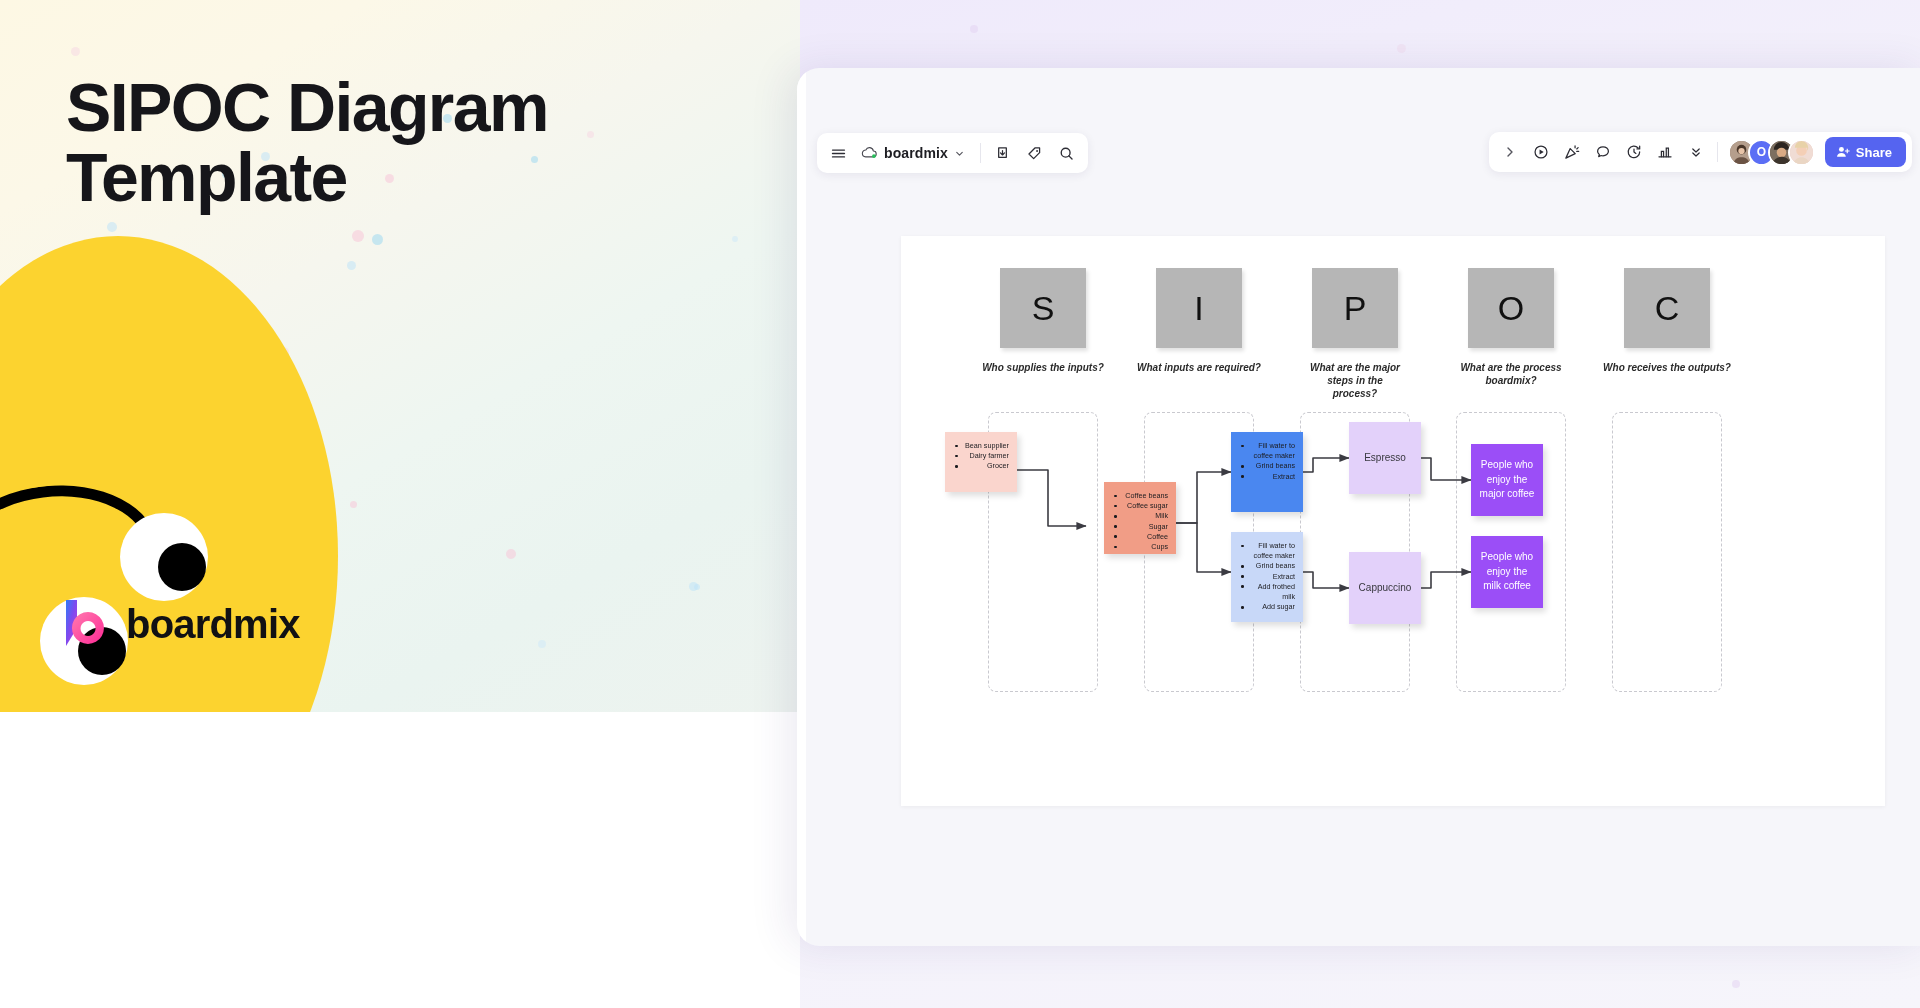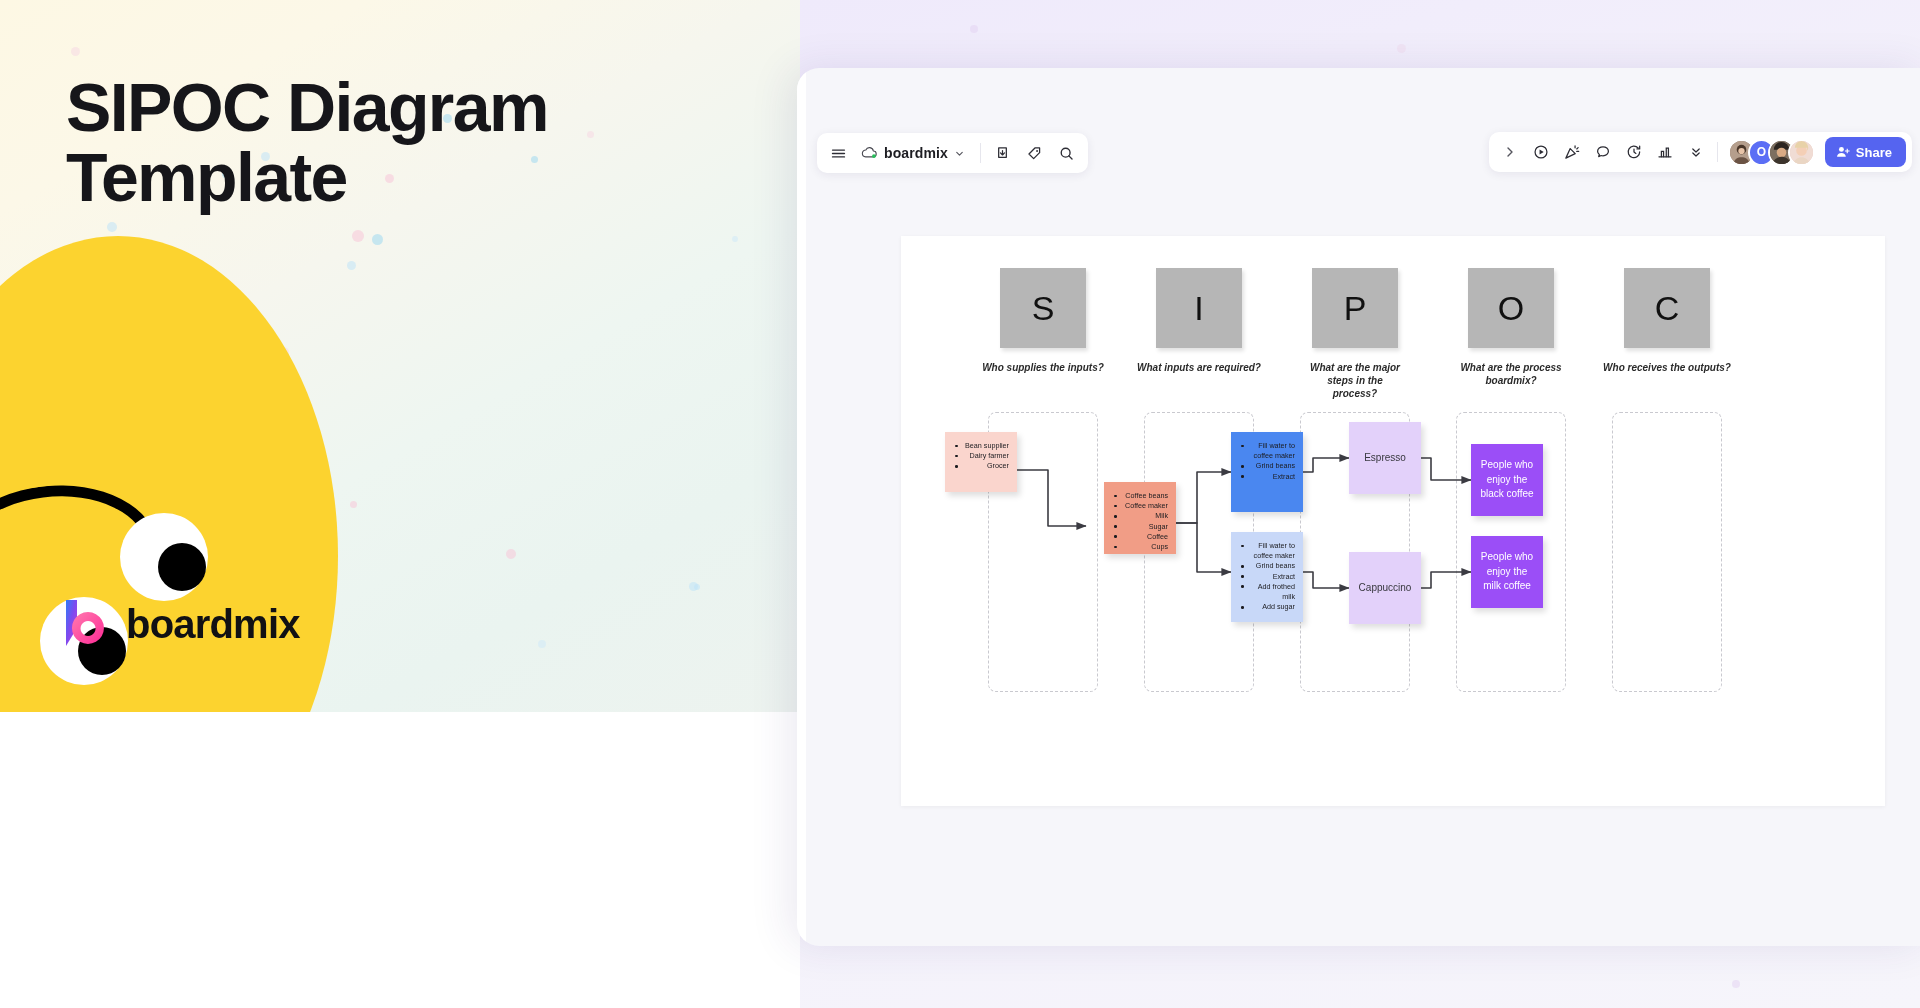--- a/index.html
+++ b/index.html
@@ -498,21 +498,21 @@
         <ul id="note-suppliers-list">
             <li>Bean supplier</li>
             <li>Dairy farmer</li>
             <li>Grocer</li>
           </ul>
       </div>
 
       <div class="note" style="left:203px; top:246px; width:72px; height:72px; background:#f19d86;">
         <ul id="note-inputs-list">
             <li>Coffee beans</li>
-            <li>Coffee maker</li>
+            <li>Coffee sugar</li>
             <li>Milk</li>
             <li>Sugar</li>
             <li>Coffee</li>
             <li>Cups</li>
           </ul>
       </div>
 
       <div class="note" style="left:330px; top:196px; width:72px; height:80px; background:#4a87f0;">
         <ul id="note-process-espresso-list">
             <li>Fill water to coffee maker</li>
@@ -533,21 +533,21 @@
 
       <div class="note center" style="left:448px; top:186px; width:72px; height:72px; background:#e3d1fa; color:#38383f;">
         <span>Espresso</span>
       </div>
 
       <div class="note center" style="left:448px; top:316px; width:72px; height:72px; background:#e3d1fa; color:#38383f;">
         <span>Cappuccino</span>
       </div>
 
       <div class="note center" style="left:570px; top:208px; width:72px; height:72px; background:#9b4ef7; color:#ffffff;">
-        <span>People who enjoy the black coffee</span>
+        <span>People who enjoy the major coffee</span>
       </div>
 
       <div class="note center" style="left:570px; top:300px; width:72px; height:72px; background:#9b4ef7; color:#ffffff;">
         <span>People who enjoy the milk coffee</span>
       </div>
 
     </div>
   </div>
 </div>
 

